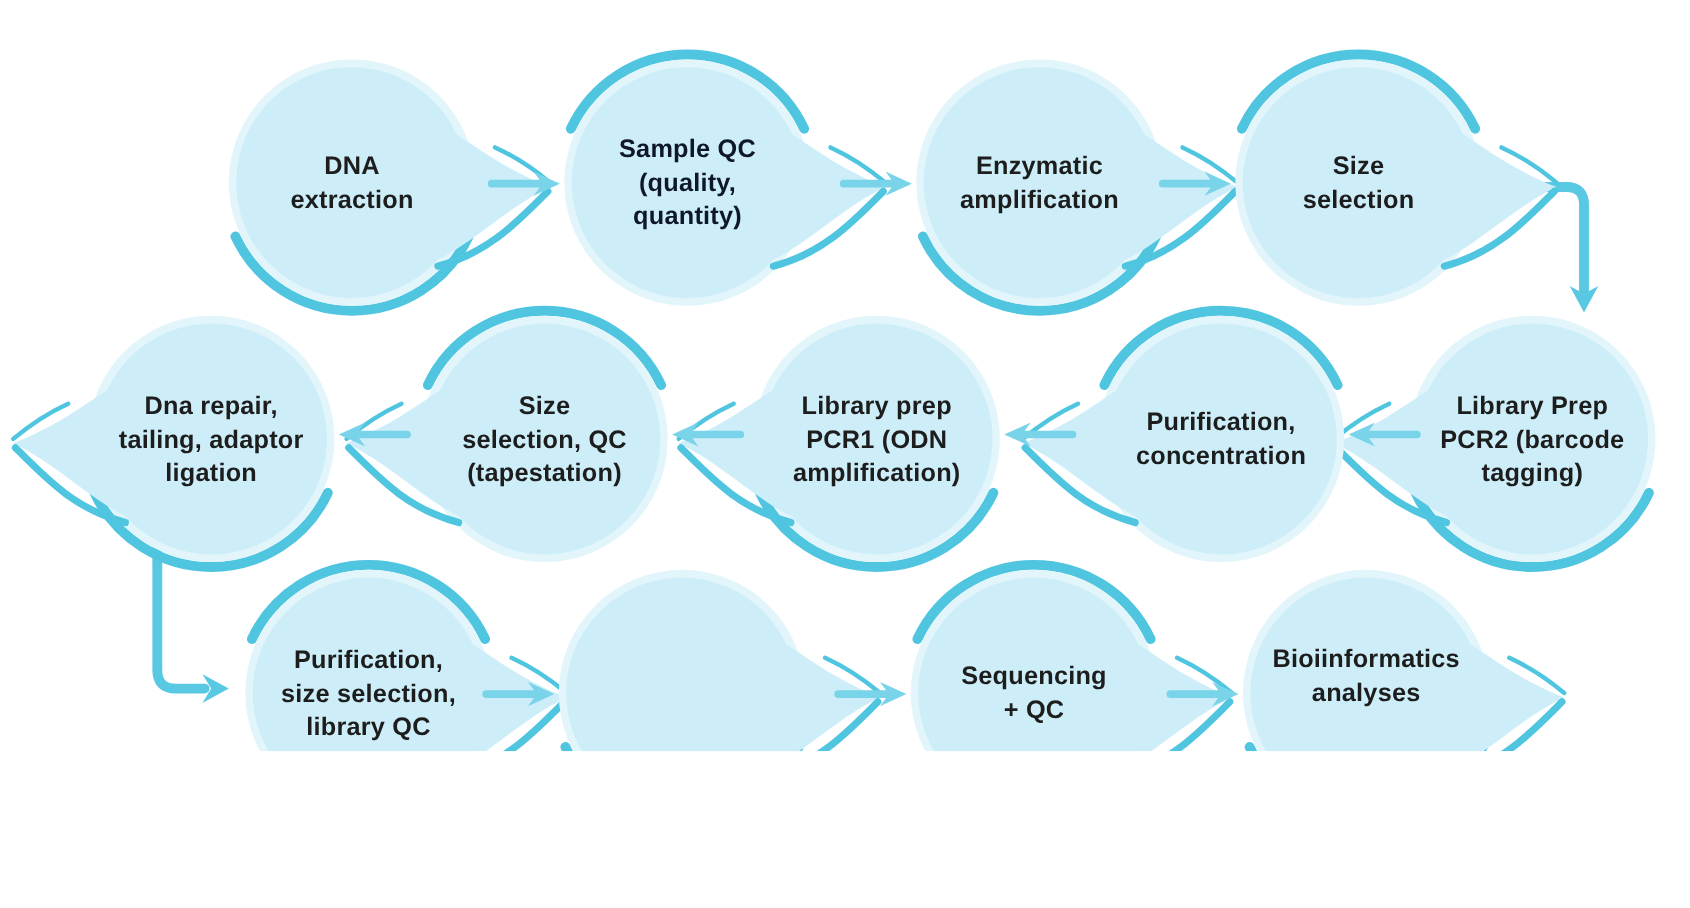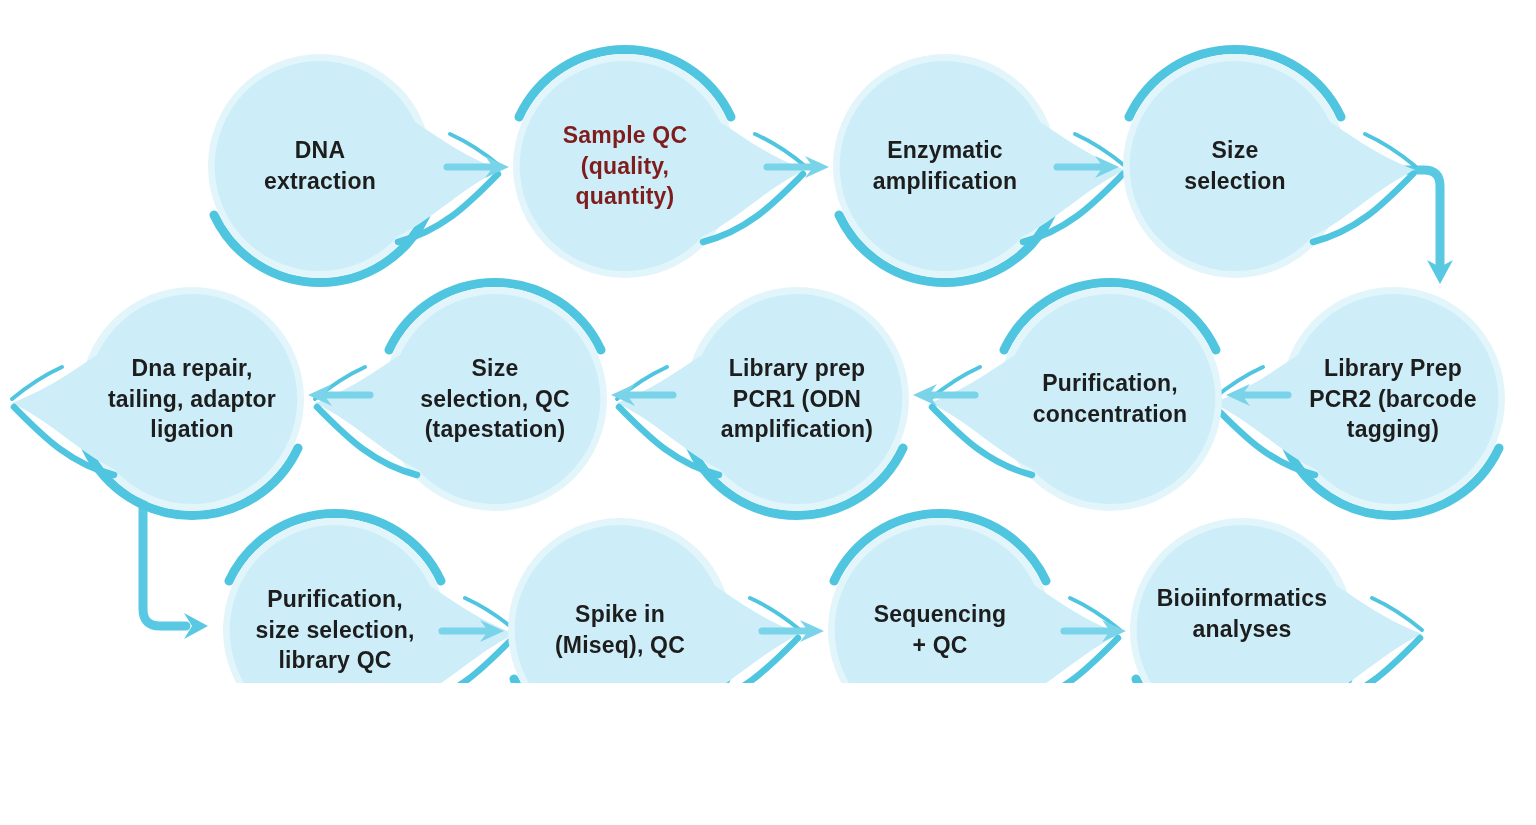--- a/index.html
+++ b/index.html
@@ -88,21 +88,21 @@
 extraction</div>
     <svg class="bubble" width="320" height="248" viewBox="0 0 320 248" style="left: 505px; top: 44px;">
       <g>
         <path d="M 14 73 A 117 117 0 0 1 226 73" stroke="#4fc5e0" stroke-width="9" stroke-linecap="round" fill="none"></path>
         <circle cx="120" cy="122" r="112" fill="#e1f5fb"></circle>
         <path d="M 300 126 C 260 110 240 94 215 78 A 105 105 0 1 0 198 192 C 230 177 262 144 300 126 Z" fill="#cdeef8"></path>
         <path d="M 198 198 C 244 186 270 158 298 130" stroke="#4fc5e0" stroke-width="6.5" stroke-linecap="round" fill="none"></path>
         <path d="M 250 90 C 272 100 288 112 300 122" stroke="#4fc5e0" stroke-width="4" stroke-linecap="round" fill="none"></path>
       </g>
     </svg>
-    <div class="node-label" style="left: 505px; top: 104px; color: #7f1d1d; text-align: center;">Sample QC
+    <div class="node-label" style="left: 505px; top: 104px; color: #0f172a; text-align: center;">Sample QC
 (quality,
 quantity)</div>
     <svg class="bubble" width="320" height="248" viewBox="0 0 320 248" style="left: 825px; top: 44px;">
       <g>
         <path d="M 14 171 A 117 117 0 0 0 226 171" stroke="#4fc5e0" stroke-width="9" stroke-linecap="round" fill="none"></path>
         <circle cx="120" cy="122" r="112" fill="#e1f5fb"></circle>
         <path d="M 300 126 C 260 110 240 94 215 78 A 105 105 0 1 0 198 192 C 230 177 262 144 300 126 Z" fill="#cdeef8"></path>
         <path d="M 198 198 C 244 186 270 158 298 130" stroke="#4fc5e0" stroke-width="6.5" stroke-linecap="round" fill="none"></path>
         <path d="M 250 90 C 272 100 288 112 300 122" stroke="#4fc5e0" stroke-width="4" stroke-linecap="round" fill="none"></path>
       </g>
@@ -193,22 +193,20 @@
 library QC</div>
     <svg class="bubble" width="320" height="248" viewBox="0 0 320 248" style="left: 500px; top: 508px;">
       <g>
         <path d="M 14 171 A 117 117 0 0 0 226 171" stroke="#4fc5e0" stroke-width="9" stroke-linecap="round" fill="none"></path>
         <circle cx="120" cy="122" r="112" fill="#e1f5fb"></circle>
         <path d="M 300 126 C 260 110 240 94 215 78 A 105 105 0 1 0 198 192 C 230 177 262 144 300 126 Z" fill="#cdeef8"></path>
         <path d="M 198 198 C 244 186 270 158 298 130" stroke="#4fc5e0" stroke-width="6.5" stroke-linecap="round" fill="none"></path>
         <path d="M 250 90 C 272 100 288 112 300 122" stroke="#4fc5e0" stroke-width="4" stroke-linecap="round" fill="none"></path>
       </g>
     </svg>
-    <div class="node-label" style="left: 500px; top: 568px; color: rgb(29, 29, 29);">Spike in
-(Miseq), QC</div>
     <svg class="bubble" width="320" height="248" viewBox="0 0 320 248" style="left: 820px; top: 508px;">
       <g>
         <path d="M 14 73 A 117 117 0 0 1 226 73" stroke="#4fc5e0" stroke-width="9" stroke-linecap="round" fill="none"></path>
         <circle cx="120" cy="122" r="112" fill="#e1f5fb"></circle>
         <path d="M 300 126 C 260 110 240 94 215 78 A 105 105 0 1 0 198 192 C 230 177 262 144 300 126 Z" fill="#cdeef8"></path>
         <path d="M 198 198 C 244 186 270 158 298 130" stroke="#4fc5e0" stroke-width="6.5" stroke-linecap="round" fill="none"></path>
         <path d="M 250 90 C 272 100 288 112 300 122" stroke="#4fc5e0" stroke-width="4" stroke-linecap="round" fill="none"></path>
       </g>
     </svg>
     <div class="node-label" style="left: 820px; top: 568px; color: rgb(29, 29, 29);">Sequencing

